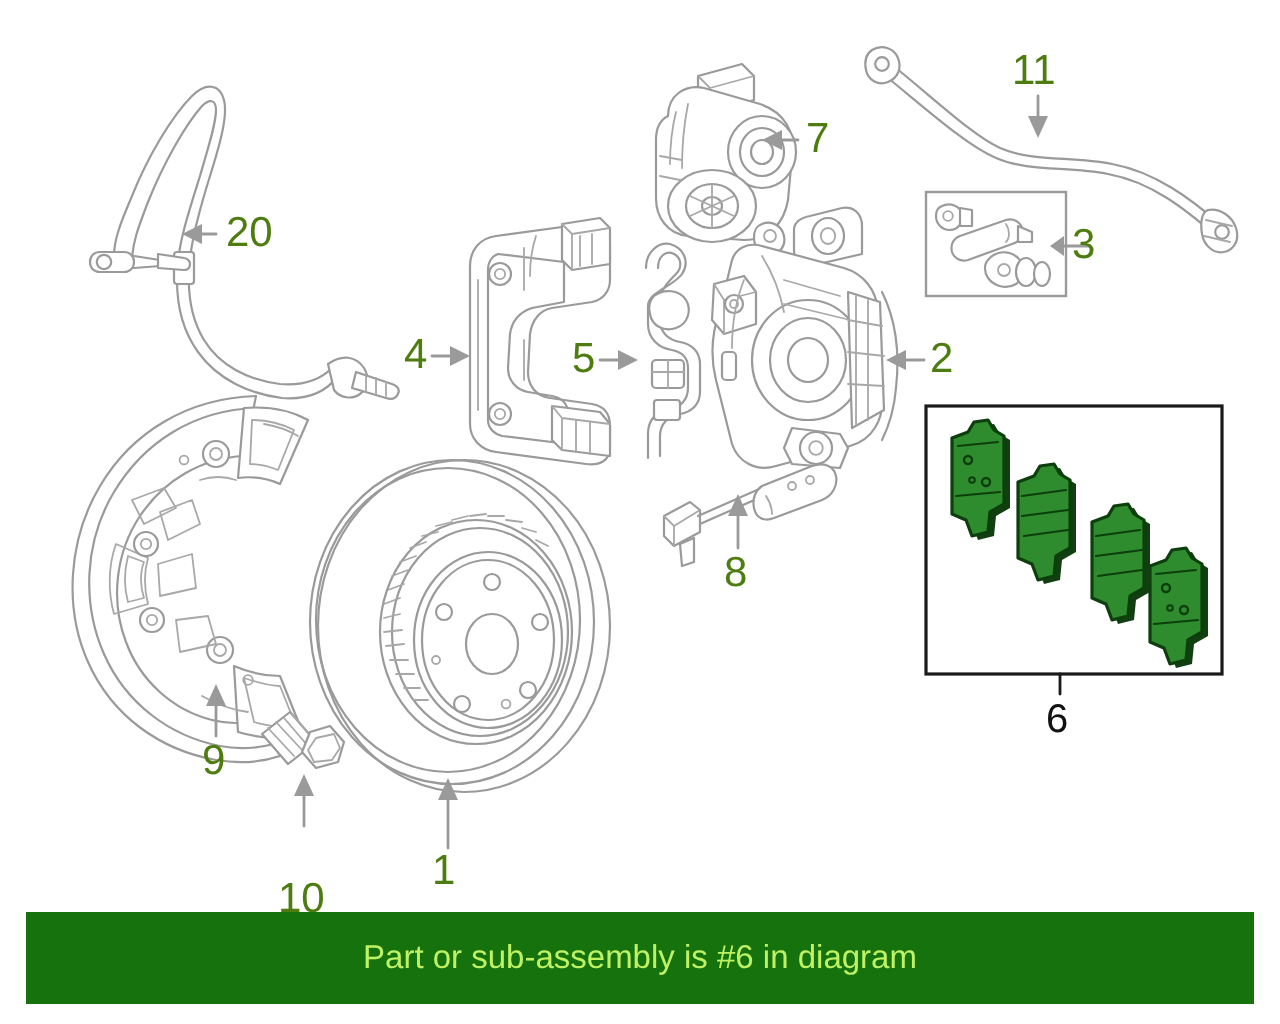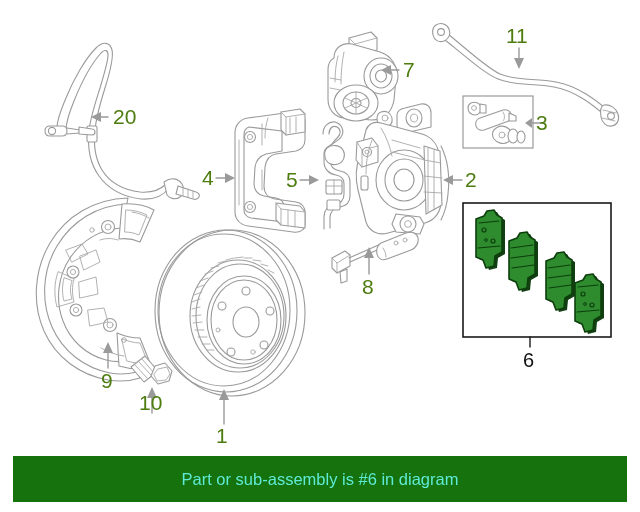--- a/index.html
+++ b/index.html
@@ -39,21 +39,21 @@
     color: #111111;
     font-size: 20px;
   }
   #notice-banner {
     position: absolute;
     left: 13px;
     top: 456px;
     width: 614px;
     height: 46px;
     background: #15720d;
-    color: #5eead4;
+    color: #bef264;
     display: flex;
     flex-direction: column;
     align-items: center;
     justify-content: center;
     text-align: center;
     font-family: "Liberation Sans", sans-serif;
     font-size: 16.5px;
     line-height: 20px;
     box-sizing: border-box;
   }
@@ -463,21 +463,21 @@
 
   <div class="callout" style="left:216px; top:425px;">1</div>
   <div class="callout" style="left:465px; top:169px;">2</div>
   <div class="callout" style="left:536px; top:112px;">3</div>
   <div class="callout" style="left:202px; top:167px;">4</div>
   <div class="callout" style="left:286px; top:169px;">5</div>
   <div class="callout dark" style="left:523px; top:350px;">6</div>
   <div class="callout" style="left:403px; top:59px;">7</div>
   <div class="callout" style="left:362px; top:276px;">8</div>
   <div class="callout" style="left:101px; top:370px;">9</div>
-  <div class="callout" style="left:139px; top:392px;">10</div>
+  <div class="callout" style="left:139px; top:439px;">10</div>
   <div class="callout" style="left:506px; top:25px;">11</div>
   <div class="callout" style="left:113px; top:106px;">20</div>
 
   <div id="notice-banner">
     <span class="line">Part or sub-assembly is #6 in diagram</span>
   </div>
 
 </div>
 
 </body></html>

